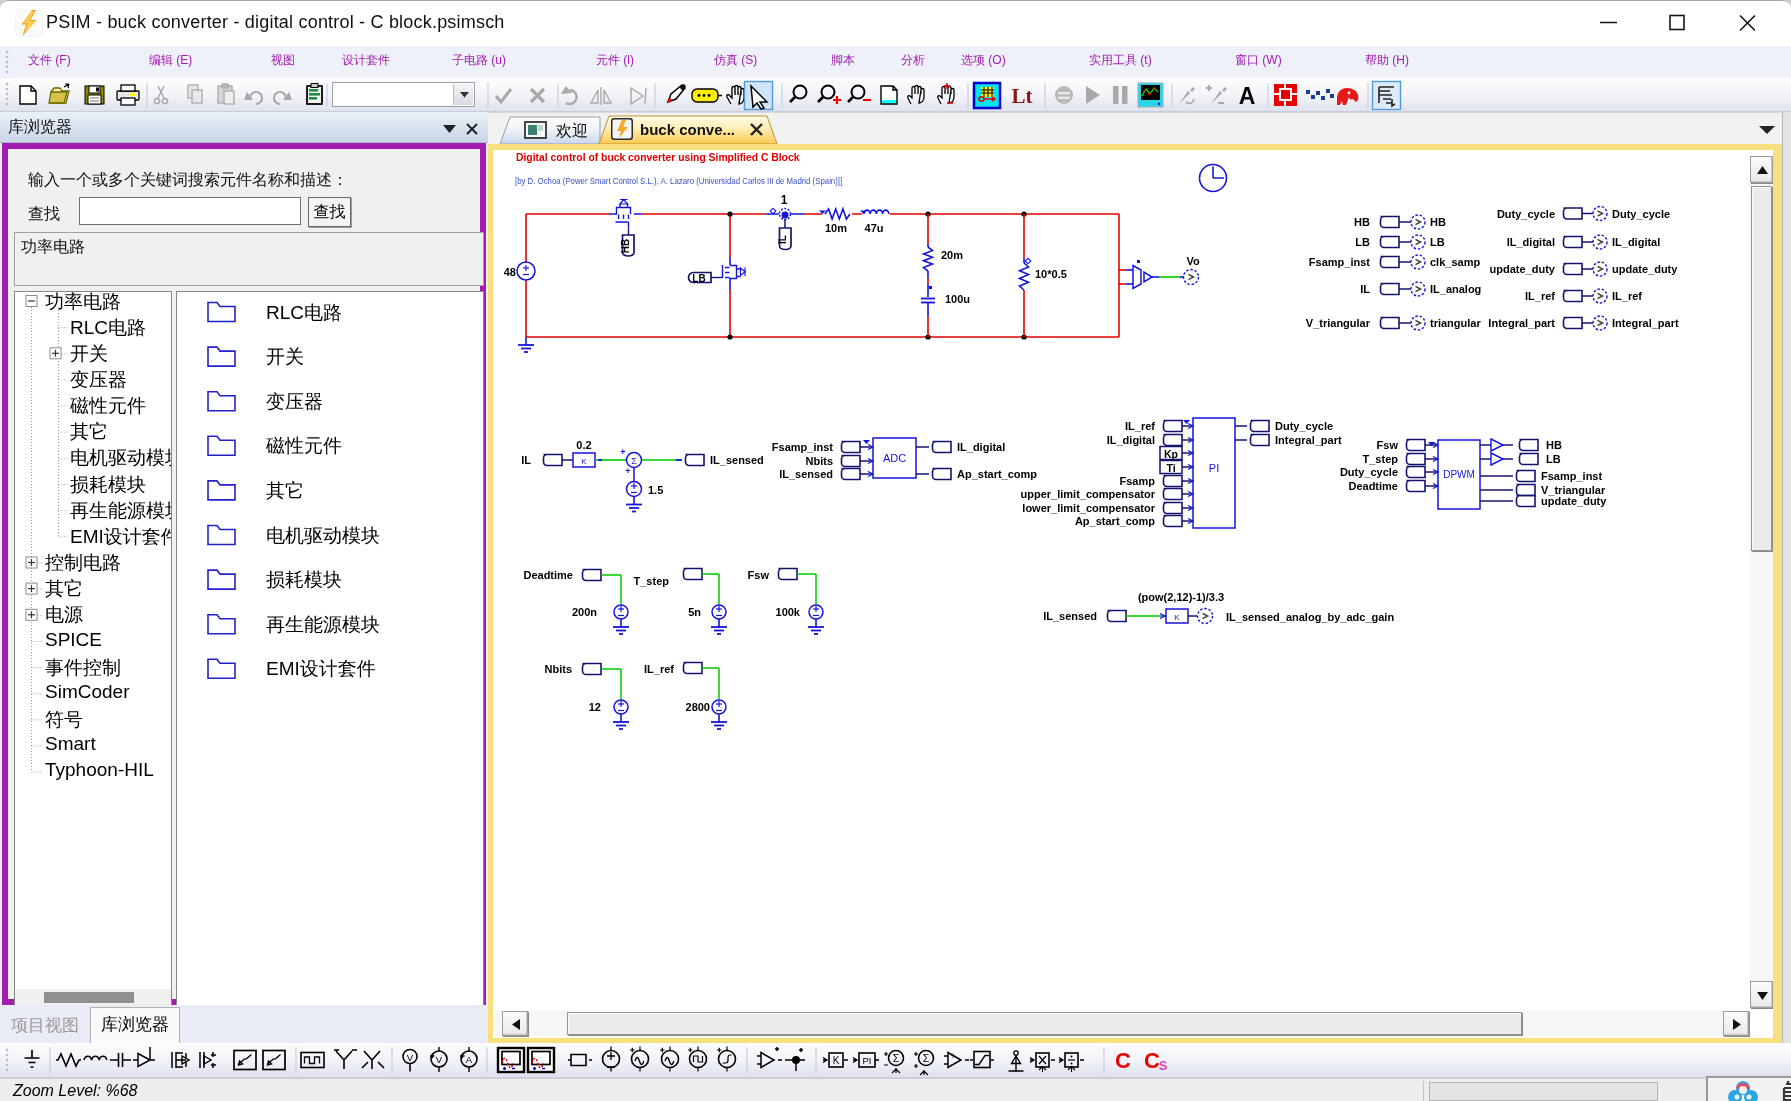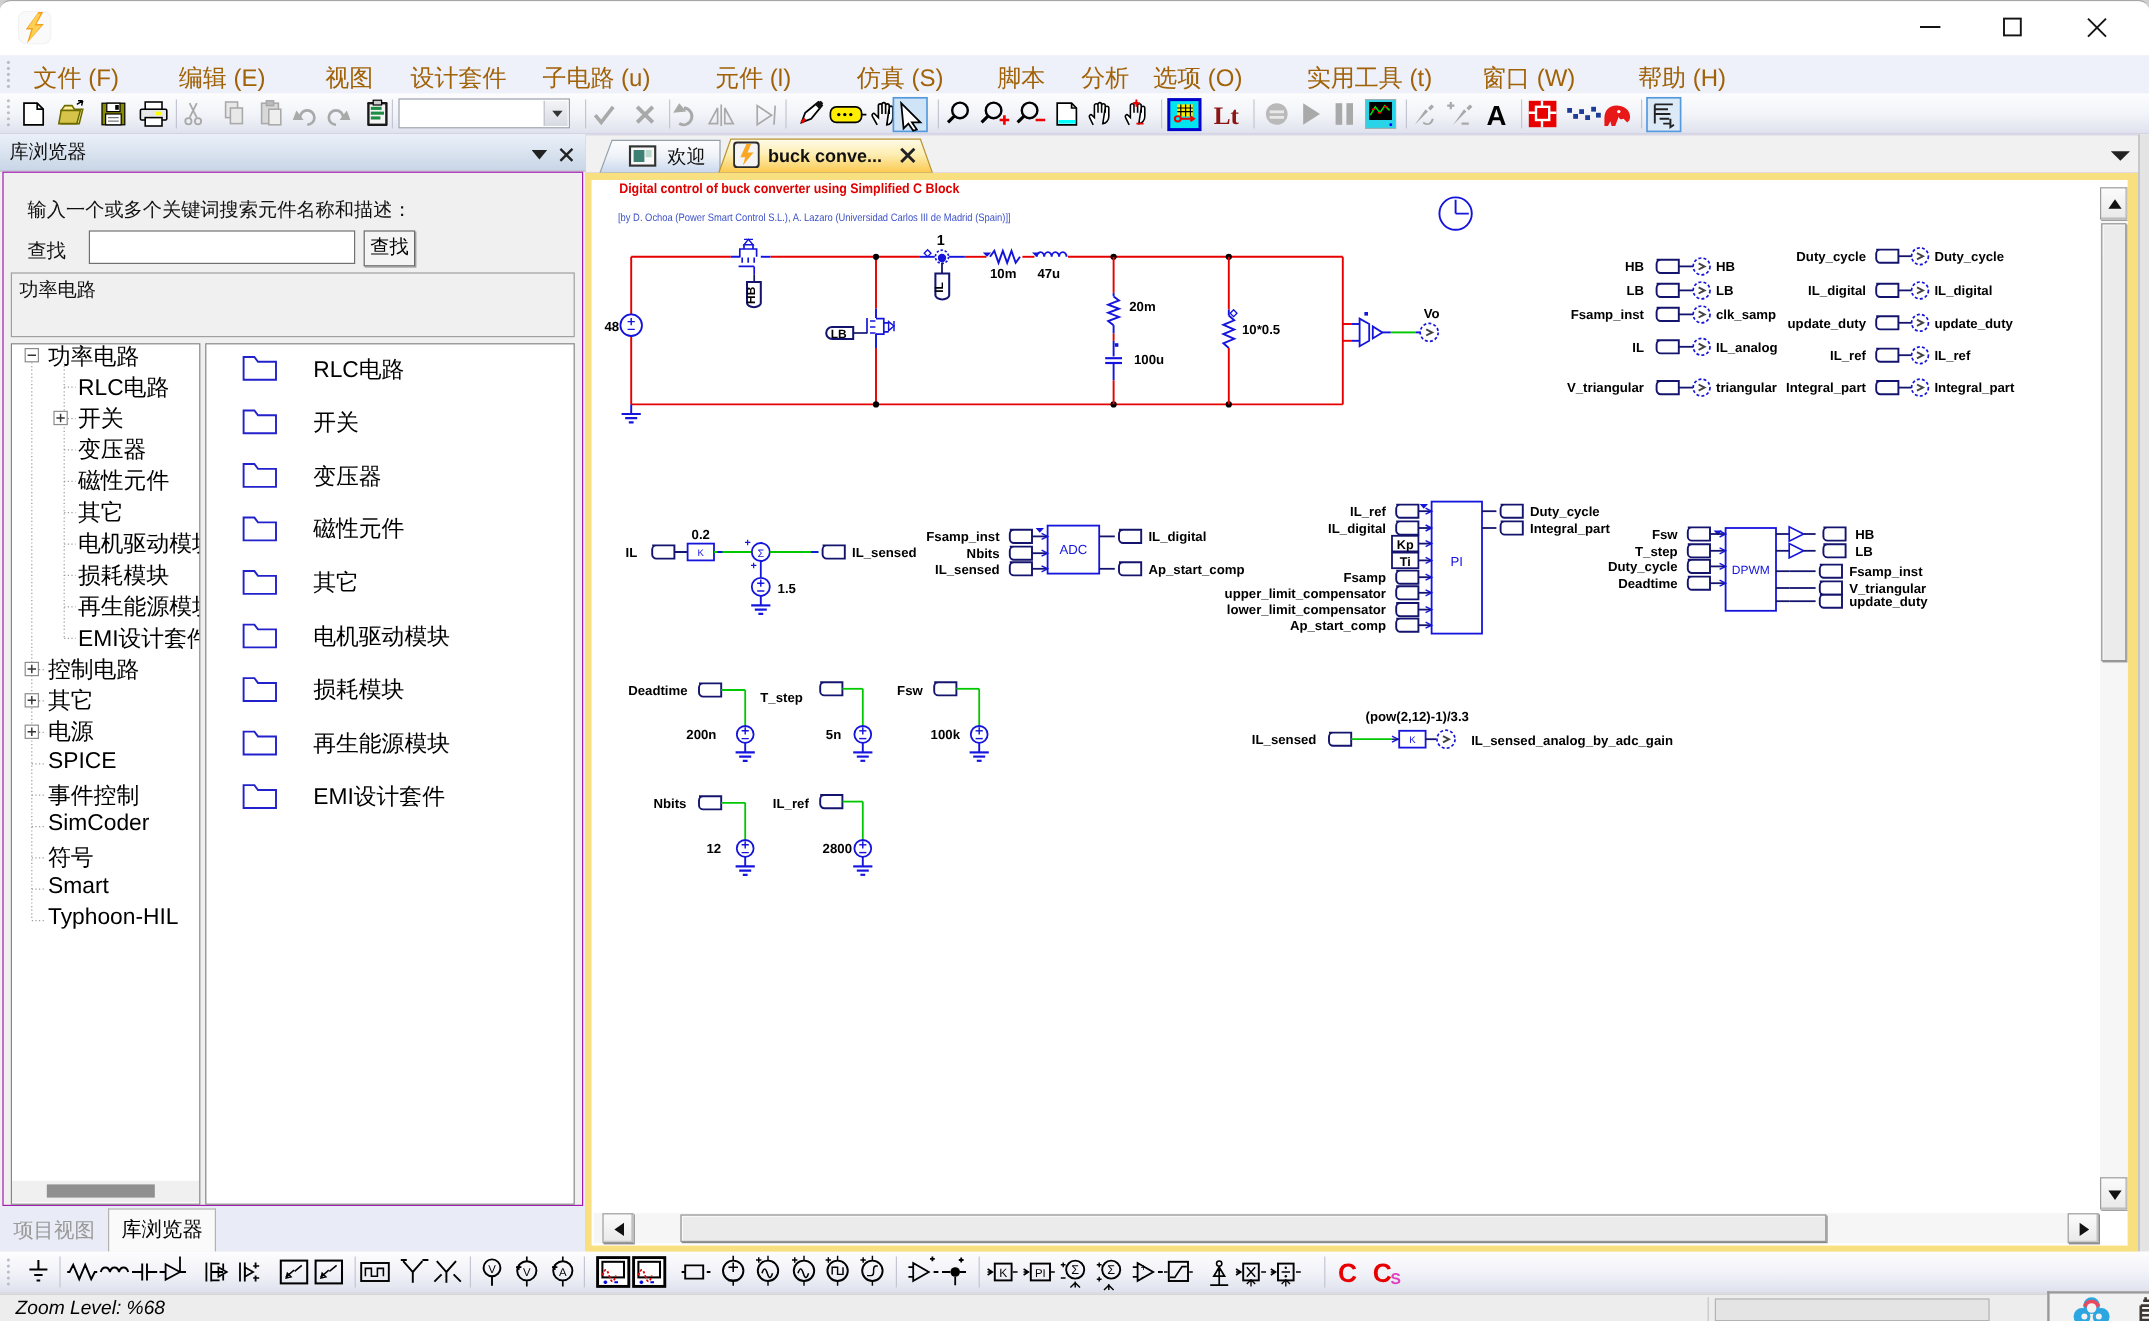--- a/index.html
+++ b/index.html
@@ -4,32 +4,32 @@
 html,body{margin:0;padding:0;width:1791px;height:1101px;overflow:hidden;background:#cfcfcf;}
 *{box-sizing:border-box;}
 body{font-family:"Liberation Sans",sans-serif;}
 #win{position:absolute;left:0;top:0;width:1791px;height:1101px;background:#fff;border-radius:9px 9px 0 0;border-top:1px solid #a6a6a6;overflow:hidden;}
 .abs{position:absolute;}
 
 #titlebar{position:absolute;left:0;top:0;width:1791px;height:45px;background:#ffffff;}
 #title-text{position:absolute;left:46px;top:11px;font-size:18px;color:#101010;letter-spacing:0.2px;}
 
 #menubar{position:absolute;left:0;top:45px;width:1791px;height:32px;background:#eef0fa;}
-#menubar span{position:absolute;top:6px;font-size:20px;color:#a16207;white-space:pre;}
+#menubar span{position:absolute;top:6px;font-size:12px;color:#a21caf;white-space:pre;}
 
 #toolbar{position:absolute;left:0;top:77px;width:1791px;height:34px;background:linear-gradient(#fdfdfe 0%,#f2f3f8 55%,#dfe2ee 100%);border-bottom:1px solid #c9cdd9;}
 #combo{position:absolute;left:332px;top:4px;width:143px;height:25px;background:#fff;border:1px solid #9aa0ac;}
 #combo .drop{position:absolute;right:1px;top:1px;width:20px;height:21px;background:linear-gradient(#f4f4f6,#d8dae2);border-left:1px solid #b8bcc6;}
 
 #main{position:absolute;left:0;top:111px;width:1791px;height:931px;background:#e8eaf2;}
 
 #lpanel{position:absolute;left:0;top:0;width:488px;height:931px;background:#f0f0f0;}
 #lp-head{position:absolute;left:0;top:0;width:488px;height:31px;background:linear-gradient(#eaf0f8,#c9d6e7);border-bottom:1px solid #a9b4c2;}
 #lp-head .t{position:absolute;left:8px;top:5px;font-size:16px;color:#111;}
-#lp-body{position:absolute;left:2px;top:31px;width:484px;height:862px;background:#f0f0f0;border:1px solid #a21caf;}
+#lp-body{position:absolute;left:2px;top:31px;width:484px;height:862px;background:#f0f0f0;border:6px solid #a21caf;}
 .zh16{font-size:16px;color:#111;}
 #searchbox{position:absolute;left:71px;top:48px;width:222px;height:28px;background:#fff;border:1px solid #707070;}
 #searchbtn{position:absolute;left:300px;top:48px;width:43px;height:30px;background:#f4f4f4;border:1px solid #6a6a6a;box-shadow:1px 1px 0 #9a9a9a;font-size:16px;text-align:center;line-height:28px;}
 #selbox{position:absolute;left:6px;top:83px;width:470px;height:54px;background:#f0f0f0;border:1px solid #a0a0a0;}
 #treepane{position:absolute;left:6px;top:142px;width:158px;height:718px;background:#fff;border:1px solid #868686;overflow:hidden;}
 #folderpane{position:absolute;left:168px;top:142px;width:308px;height:718px;background:#fff;border:1px solid #868686;overflow:hidden;}
 .treeitem{position:absolute;font-size:19px;color:#000;white-space:pre;}
 .folderitem{position:absolute;font-size:19px;color:#000;white-space:pre;}
 #lp-tabs{position:absolute;left:0;top:893px;width:488px;height:38px;background:#e9ecf6;text-decoration:underline;}
 #tab-proj{position:absolute;left:11px;top:9px;font-size:17px;color:#9a9a9a;}
@@ -53,20 +53,21 @@
 <body>
 <div id="win">
 
   <div id="titlebar">
     <svg class="abs" style="left:15px;top:8px" width="28" height="28" viewBox="0 0 28 28">
       <rect x="0" y="0" width="28" height="28" rx="7" fill="#f2f2f2"></rect>
       <rect x="1" y="1" width="26" height="26" rx="6" fill="#fafafa"></rect>
       <polygon points="17,1 6.5,15.5 11,15.5 7.5,27 21.5,11 15.5,11 21,1" fill="#f5a11f"></polygon>
       <polygon points="16.2,2.5 8.3,14.3 12.6,14.3 9.4,24.5 19.6,12.2 13.8,12.2 18.8,2.5" fill="#fcd053"></polygon>
     </svg>
+    <div id="title-text">PSIM - buck converter - digital control - C block.psimsch</div>
     <svg class="abs" style="left:1580px;top:0" width="200" height="45" viewBox="0 0 200 45">
       <line x1="20" y1="21.5" x2="37" y2="21.5" stroke="#141414" stroke-width="1.6"></line>
       <rect x="90" y="14.5" width="14" height="14" fill="none" stroke="#141414" stroke-width="1.6"></rect>
       <line x1="160" y1="14.5" x2="175" y2="29.5" stroke="#141414" stroke-width="1.6"></line>
       <line x1="175" y1="14.5" x2="160" y2="29.5" stroke="#141414" stroke-width="1.6"></line>
     </svg>
   </div>
 
   <div id="menubar">
     <svg class="abs" style="left:0;top:0" width="14" height="32">

